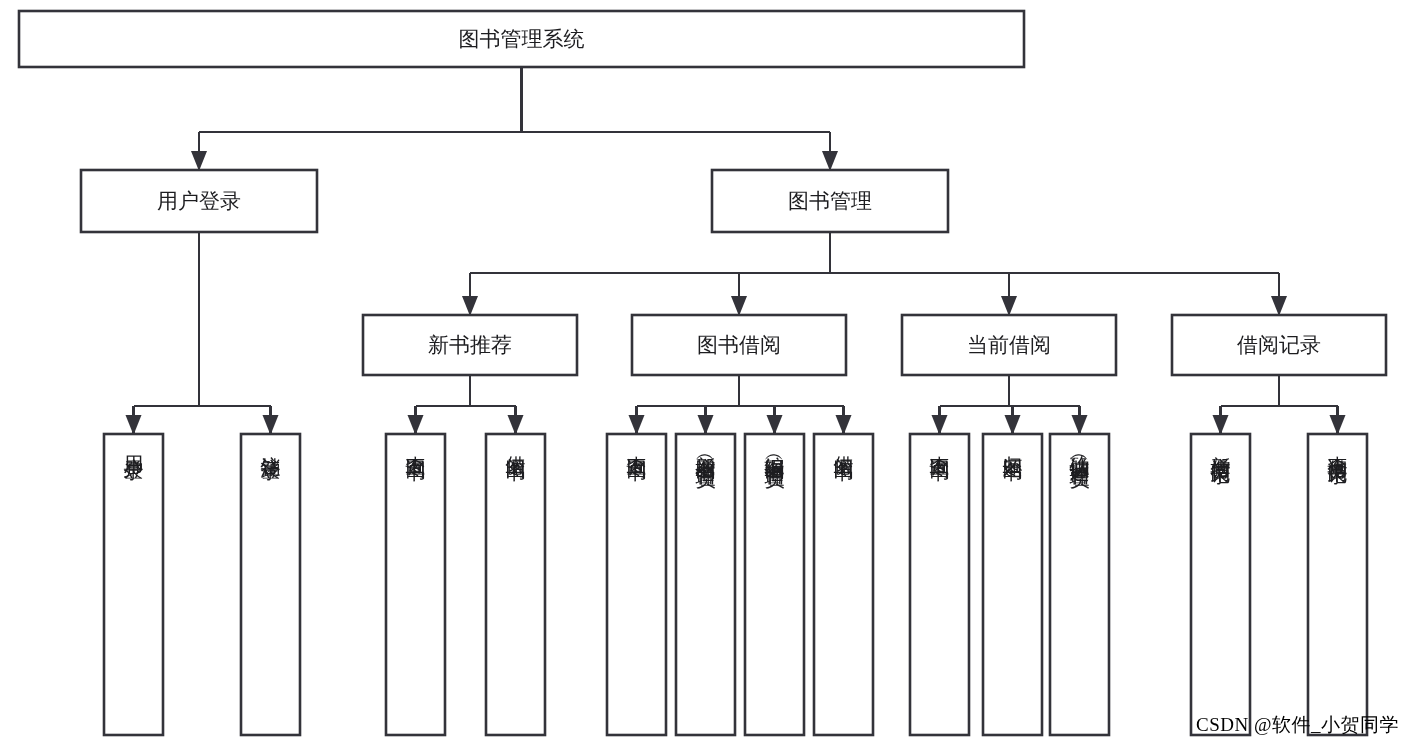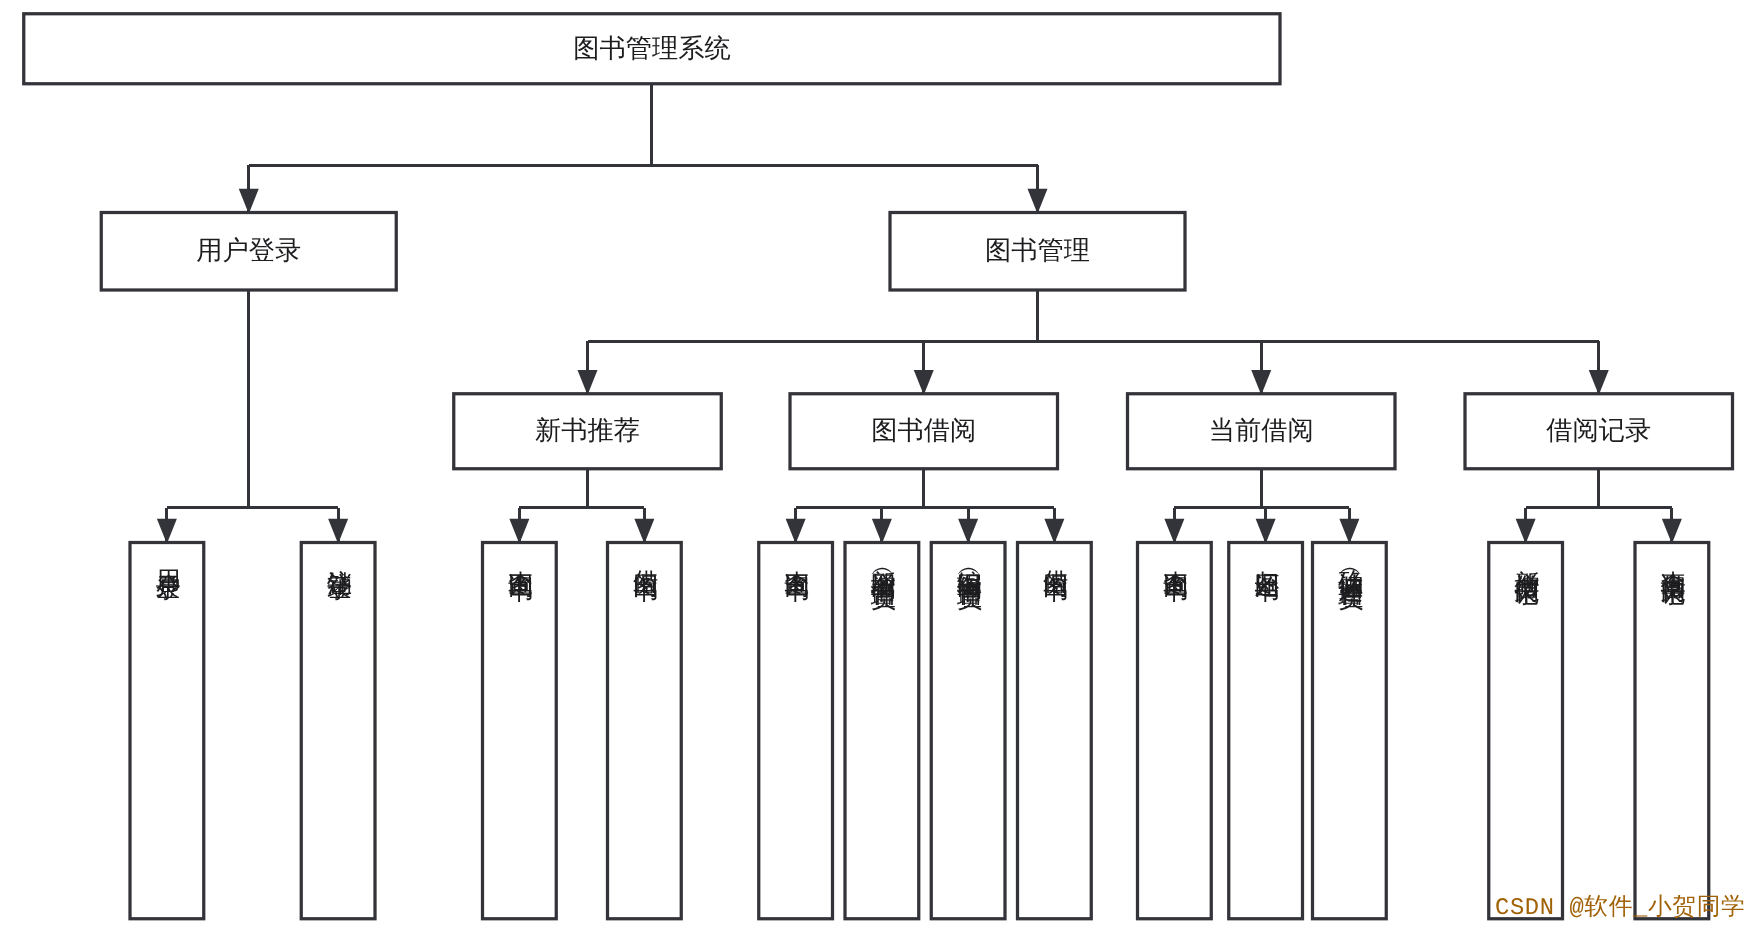--- a/index.html
+++ b/index.html
@@ -61,23 +61,23 @@
     letter-spacing: 2px;
     display: flex;
     align-items: center;
     justify-content: flex-start;
     text-align: center;
     pointer-events: none;
     box-sizing: border-box;
   }
   .watermark {
     position: absolute;
-    font-family: Liberation Mono, monospace;
+    font-family: Liberation Serif, serif;
     font-size: 19px;
-    color: #a16207;
+    color: #000000;
     white-space: nowrap;
     letter-spacing: 0.5px;
   }
 </style>
 </head>
 <body>
 
 <div id="diagram-root">
   <svg class="canvas" viewBox="0 0 1405 747" xmlns="http://www.w3.org/2000/svg">
     <g id="edges-layer">

